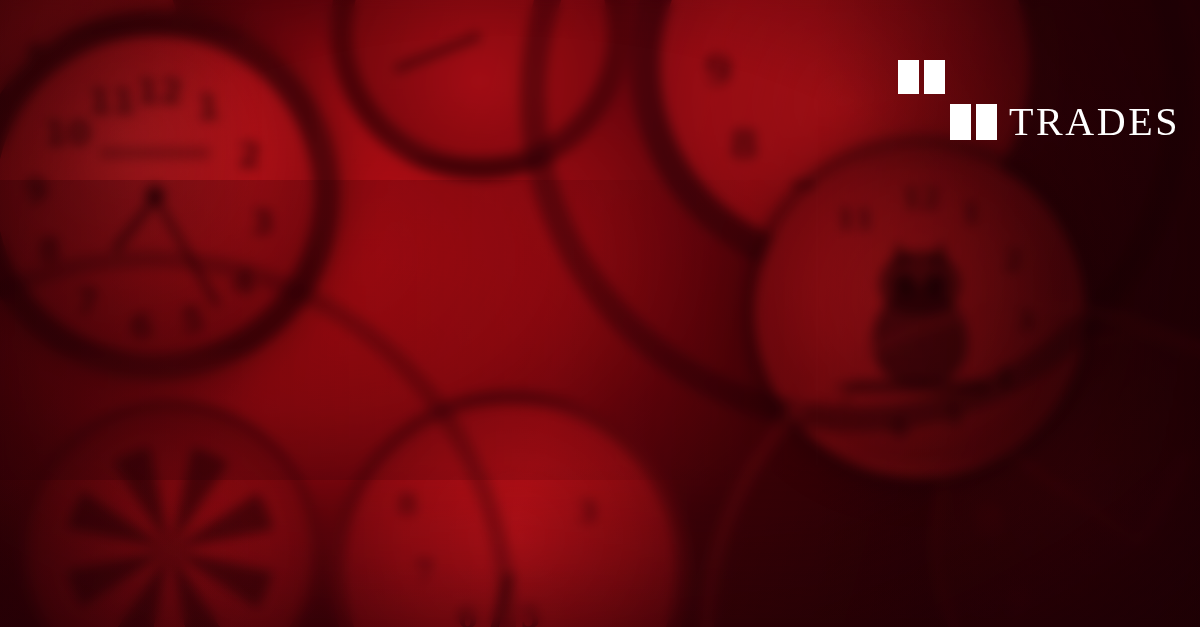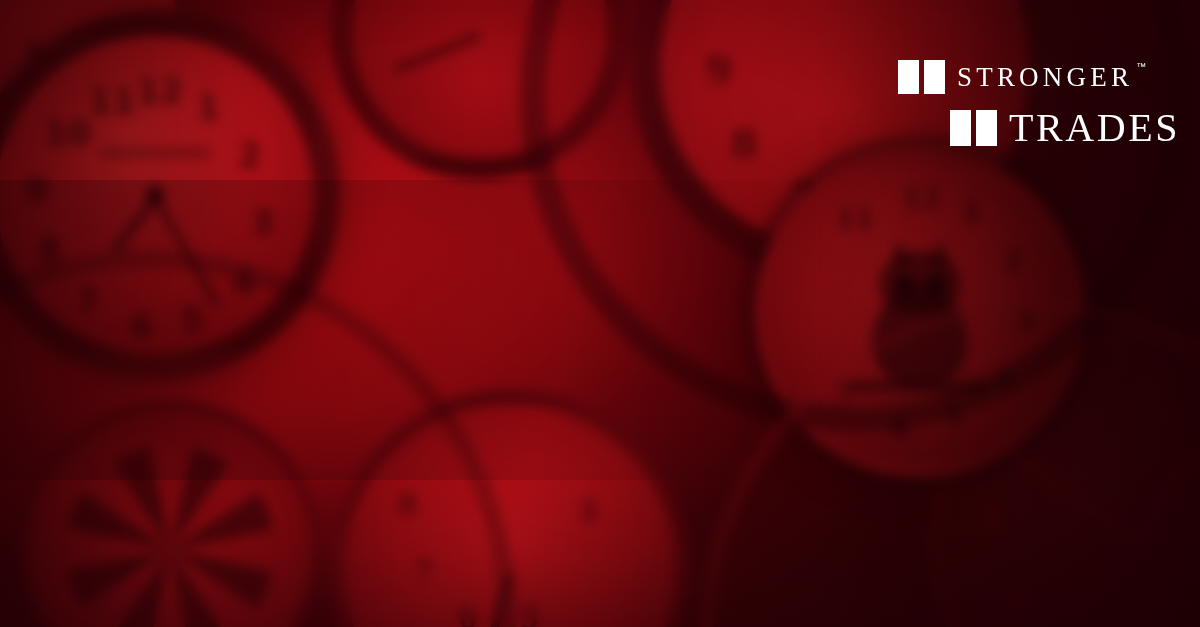--- a/index.html
+++ b/index.html
@@ -273,21 +273,21 @@
     width: 268px;
     height: 86px;
     z-index: 5;
   }
   .logo-row {
     position: absolute;
     display: flex;
     align-items: center;
   }
   .logo-row-top { left: 0; top: 0; }
-  .logo-row-bottom { left: 52px; top: 48px; }
+  .logo-row-bottom { left: 52px; top: 42px; }
 
   .logo-marks { display: flex; gap: 5px; }
   .logo-mark {
     background: #ffffff;
     display: block;
   }
   .logo-row-top .logo-mark { width: 21px; height: 34px; }
   .logo-row-bottom .logo-mark { width: 21px; height: 36px; }
 
   .logo-word {
@@ -433,23 +433,20 @@
   <div class="tone-overlay"></div>
   <div class="vignette"></div>
   <div class="text-scrim"></div>
 
   <div class="logo">
     <div class="logo-row logo-row-top">
       <span class="logo-marks">
         <span class="logo-mark"></span>
         <span class="logo-mark"></span>
       </span>
-      <span class="logo-word logo-word-top">
-        <span>STRONGER</span><span class="logo-tm">™</span>
-      </span>
     </div>
     <div class="logo-row logo-row-bottom">
       <span class="logo-marks">
         <span class="logo-mark"></span>
         <span class="logo-mark"></span>
       </span>
       <span class="logo-word logo-word-bottom">TRADES</span>
     </div>
   </div>
 

